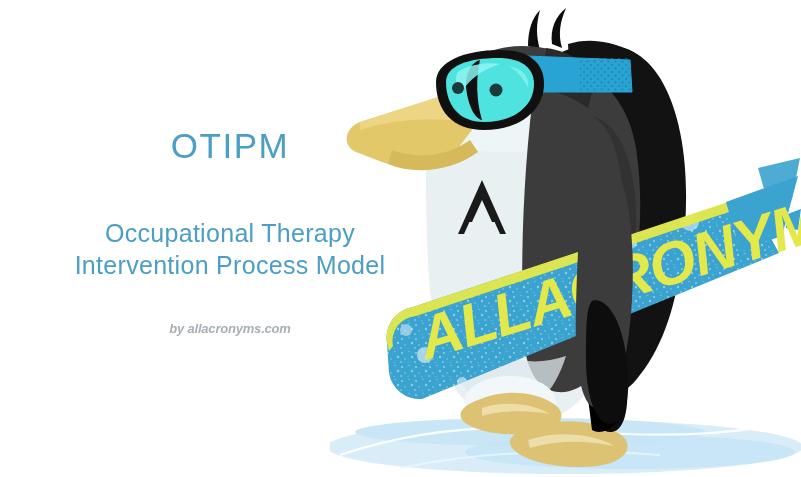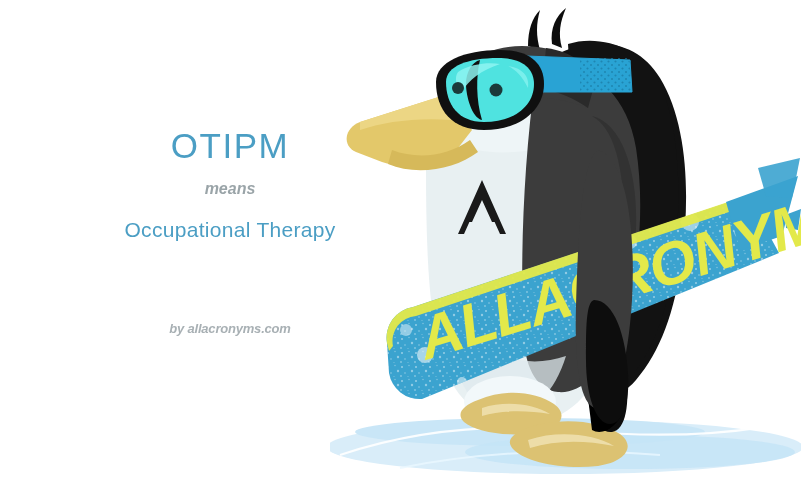--- a/index.html
+++ b/index.html
@@ -57,21 +57,21 @@
     line-height: 1;
   }
 
   .expansion {
     position: absolute;
     left: 0;
     top: 217px;
     width: 460px;
     text-align: center;
     font-family: "Liberation Sans", sans-serif;
-    font-size: 21px;
+    font-size: 25px;
     font-weight: 300;
     letter-spacing: 0.3px;
     color: #4b9ec4;
     line-height: 1.28;
   }
 
   .divider {
     position: absolute;
     left: 145px;
     top: 292px;
@@ -107,24 +107,24 @@
 </style>
 </head>
 <body>
 
 <div id="canvas">
 
   <div class="text-block">
 
     <div class="acronym">OTIPM</div>
 
-    <div class="means">means</div>
 
     <div class="expansion">
       <div>Occupational Therapy</div>
+      <div>Intervention Process Model</div>
     </div>
 
     <div class="divider">
       <svg width="175" height="8" viewBox="0 0 175 8" xmlns="http://www.w3.org/2000/svg">
         <defs>
           <linearGradient id="divgrad" x1="0" y1="0" x2="1" y2="0">
             <stop offset="0" stop-color="#ffffff"></stop>
             <stop offset="0.18" stop-color="#d3dde2"></stop>
             <stop offset="0.5" stop-color="#b9c7cf"></stop>
             <stop offset="0.82" stop-color="#d3dde2"></stop>

